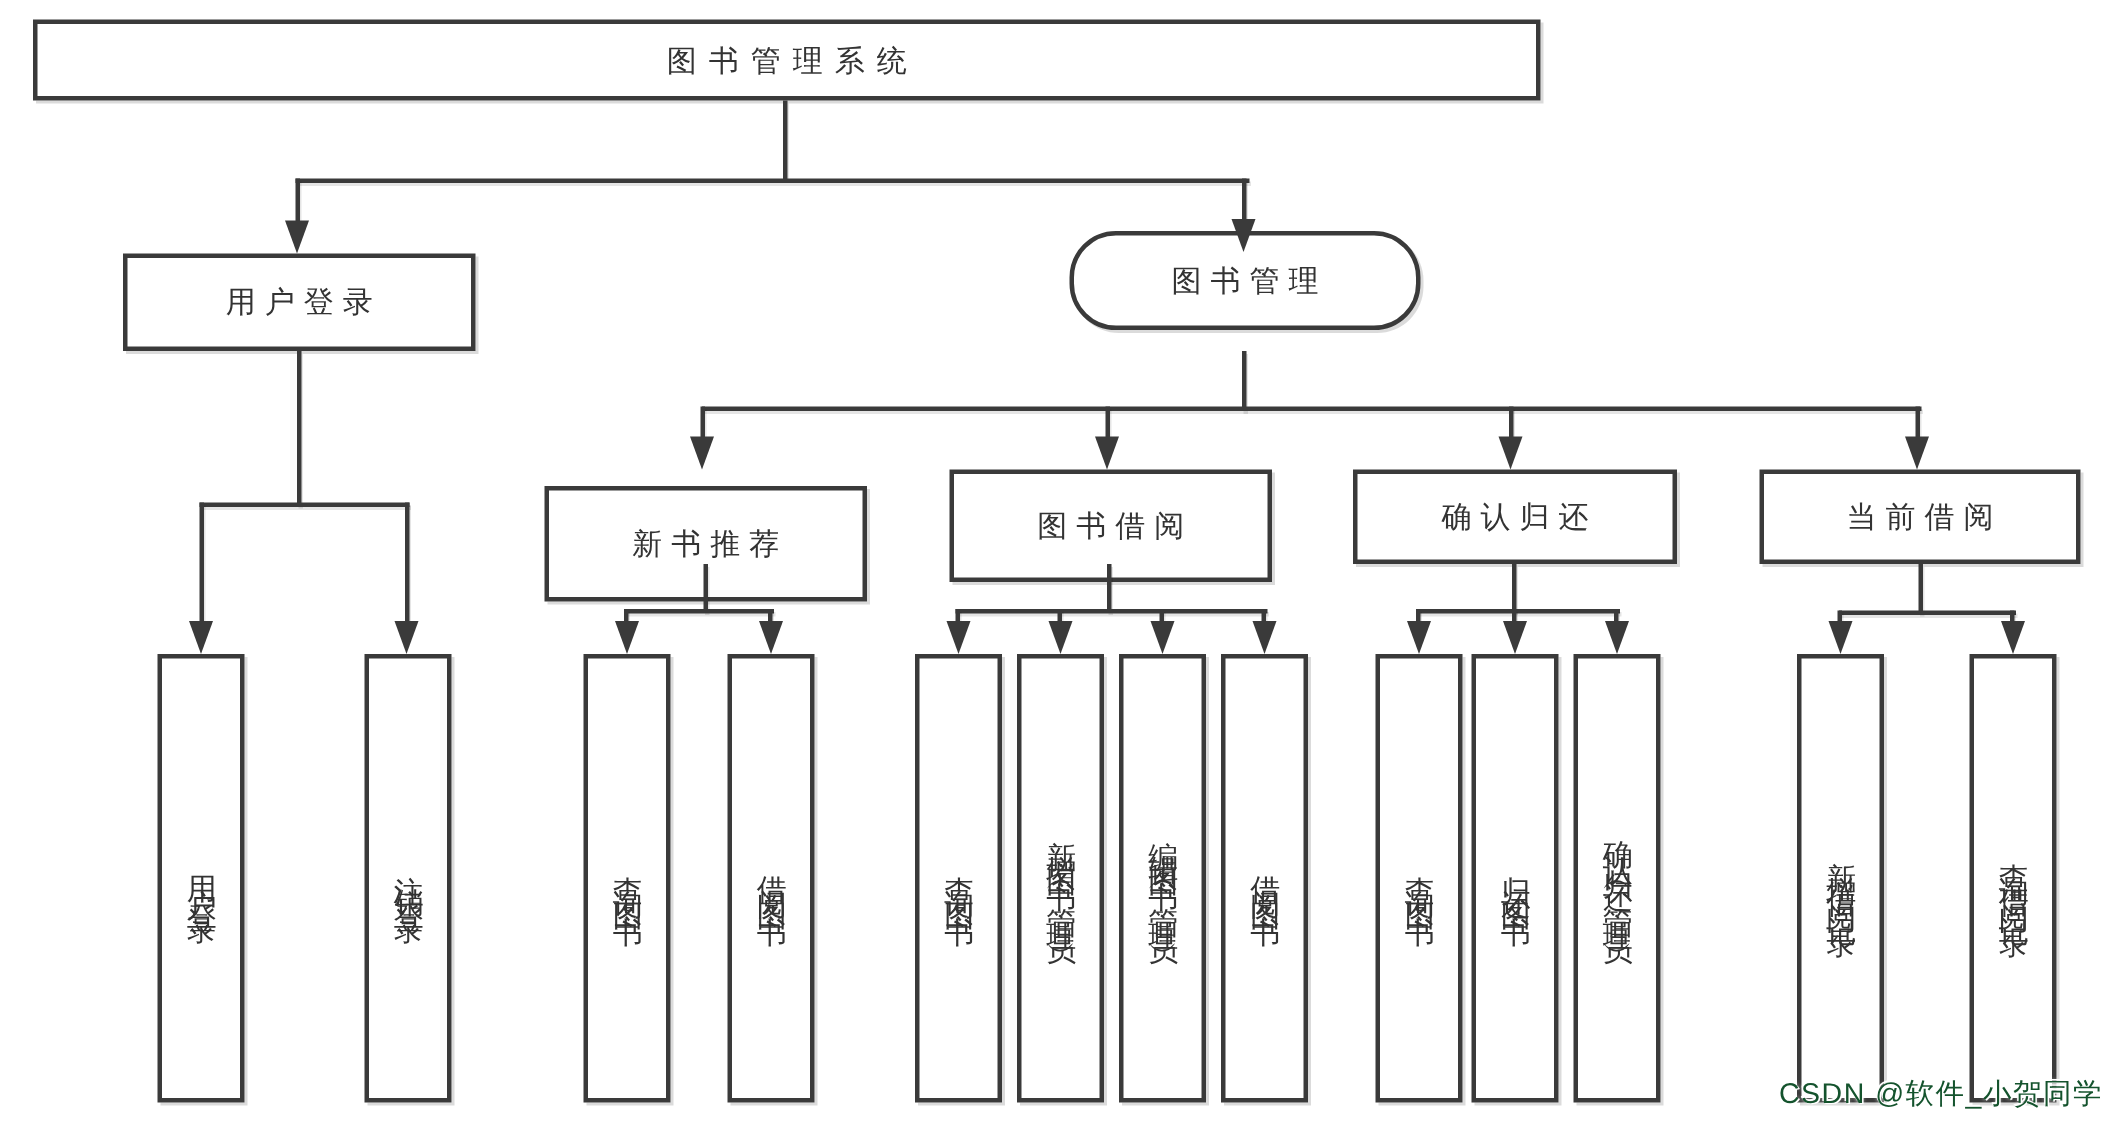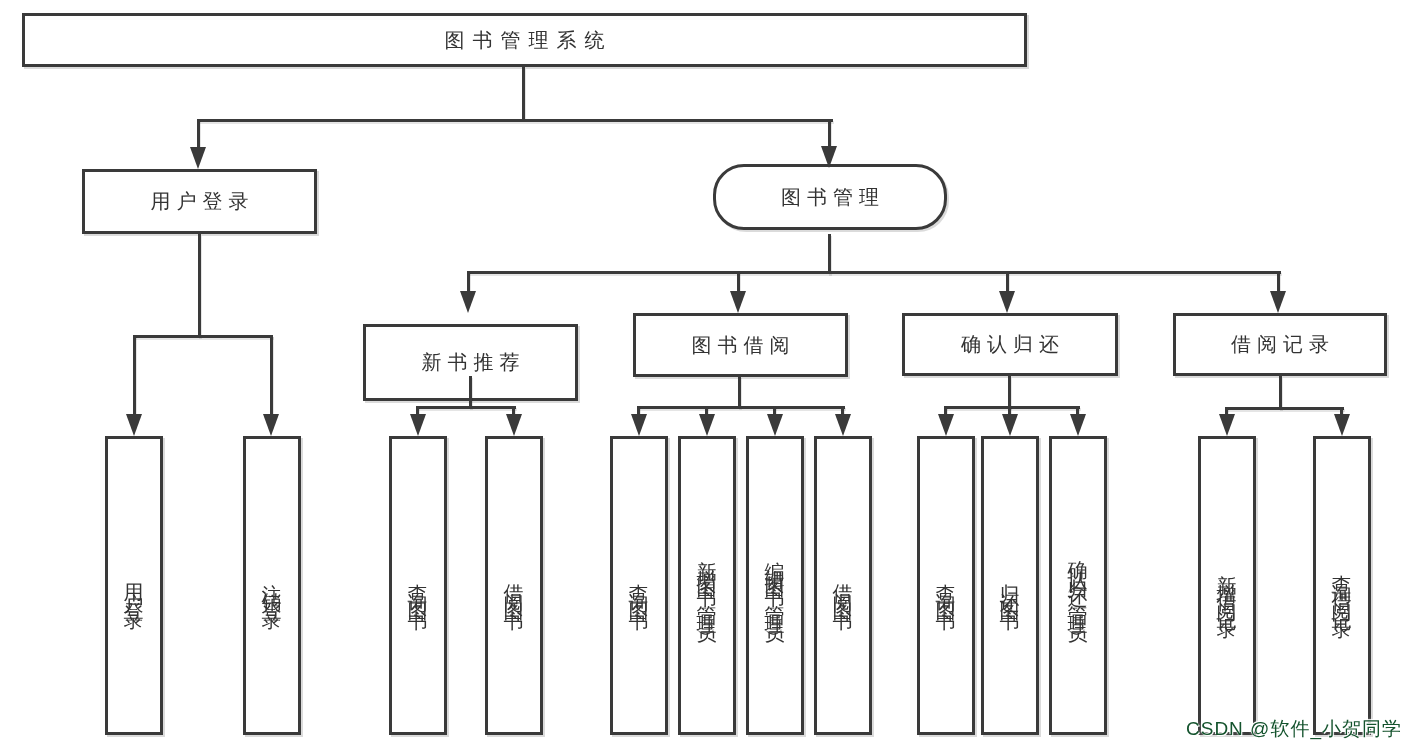--- a/index.html
+++ b/index.html
@@ -71,35 +71,35 @@
 
 <div class="canvas">
 
   <div class="box" style="left:22px;top:13px;width:1005px;height:54px;">
     <span class="hlabel title-label">图书管理系统</span>
   </div>
 
   <div class="box" style="left:82px;top:169px;width:235px;height:65px;">
     <span class="hlabel">用户登录</span>
   </div>
-  <div class="box" style="left:713px;top:164px;width:234px;height:66px;border-radius:31px;">
+  <div class="box" style="left:713px;top:154px;width:234px;height:66px;border-radius:31px;">
     <span class="hlabel">图书管理</span>
   </div>
 
   <div class="box" style="left:363px;top:324px;width:215px;height:77px;">
     <span class="hlabel">新书推荐</span>
   </div>
-  <div class="box" style="left:633px;top:313px;width:215px;height:64px;">
+  <div class="box" style="left:633px;top:313px;width:215px;height:75px;">
     <span class="hlabel">图书借阅</span>
   </div>
   <div class="box" style="left:902px;top:313px;width:216px;height:63px;">
     <span class="hlabel">确认归还</span>
   </div>
   <div class="box" style="left:1173px;top:313px;width:214px;height:63px;">
-    <span class="hlabel">借阅记录</span>
+    <span class="hlabel">当前借阅</span>
   </div>
 
   <div class="box leaf" style="left:105px;">
     <span class="vt">用户登录</span>
   </div>
   <div class="box leaf" style="left:243px;">
     <span class="vt">注销登录</span>
   </div>
 
   <div class="box leaf" style="left:389px;">

